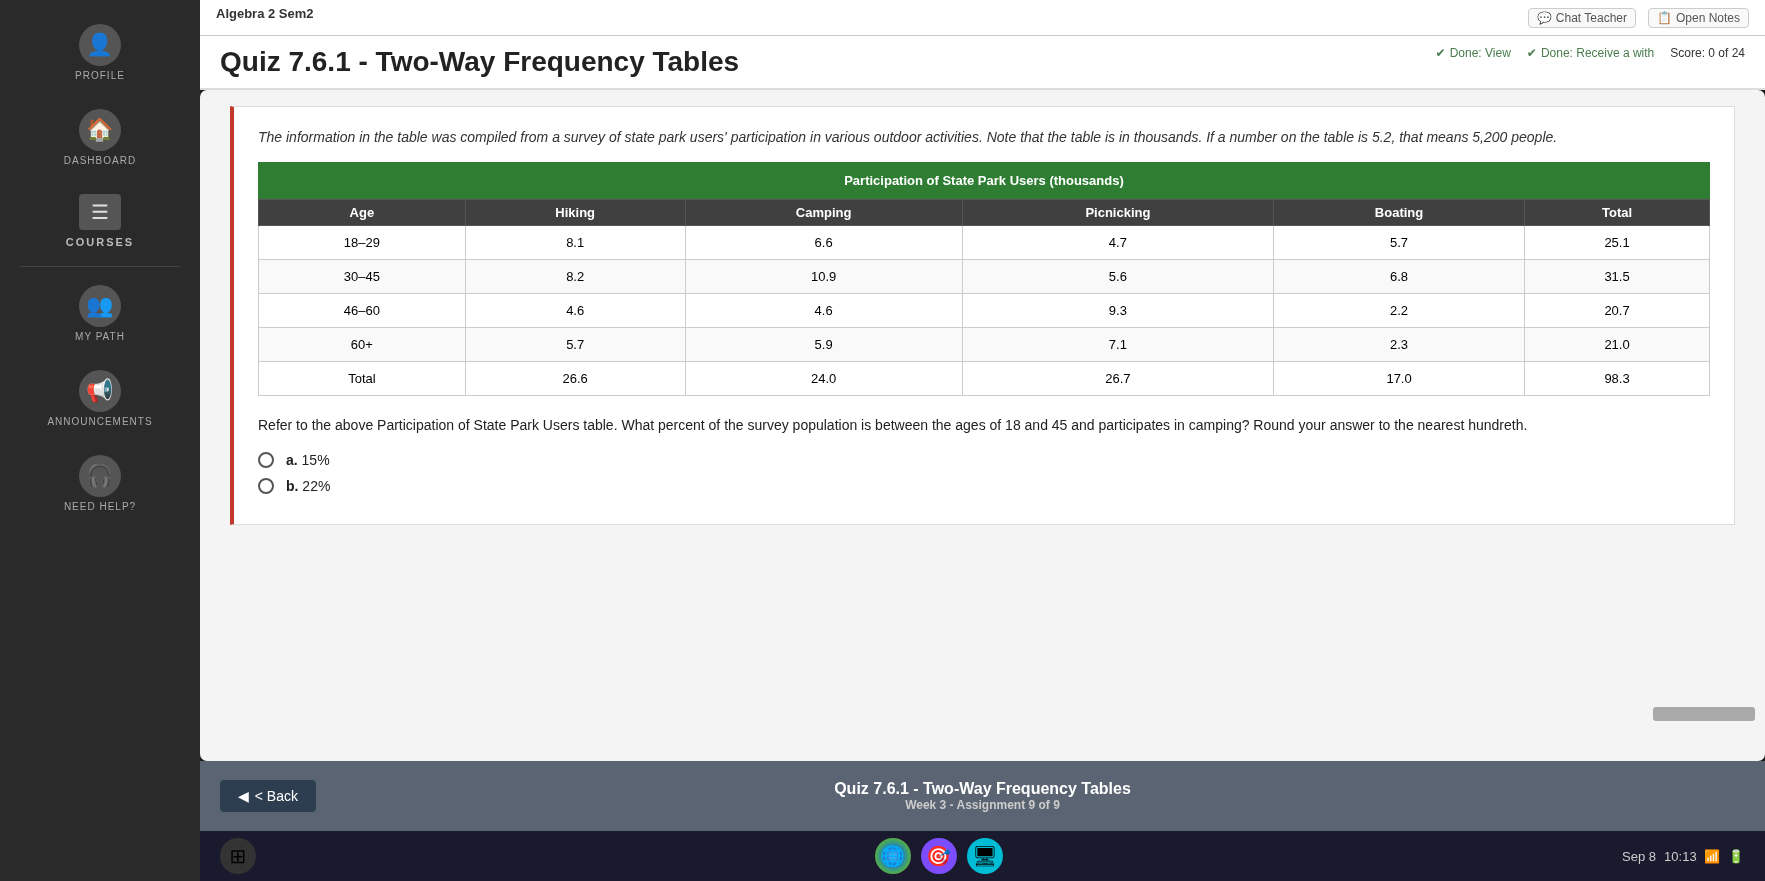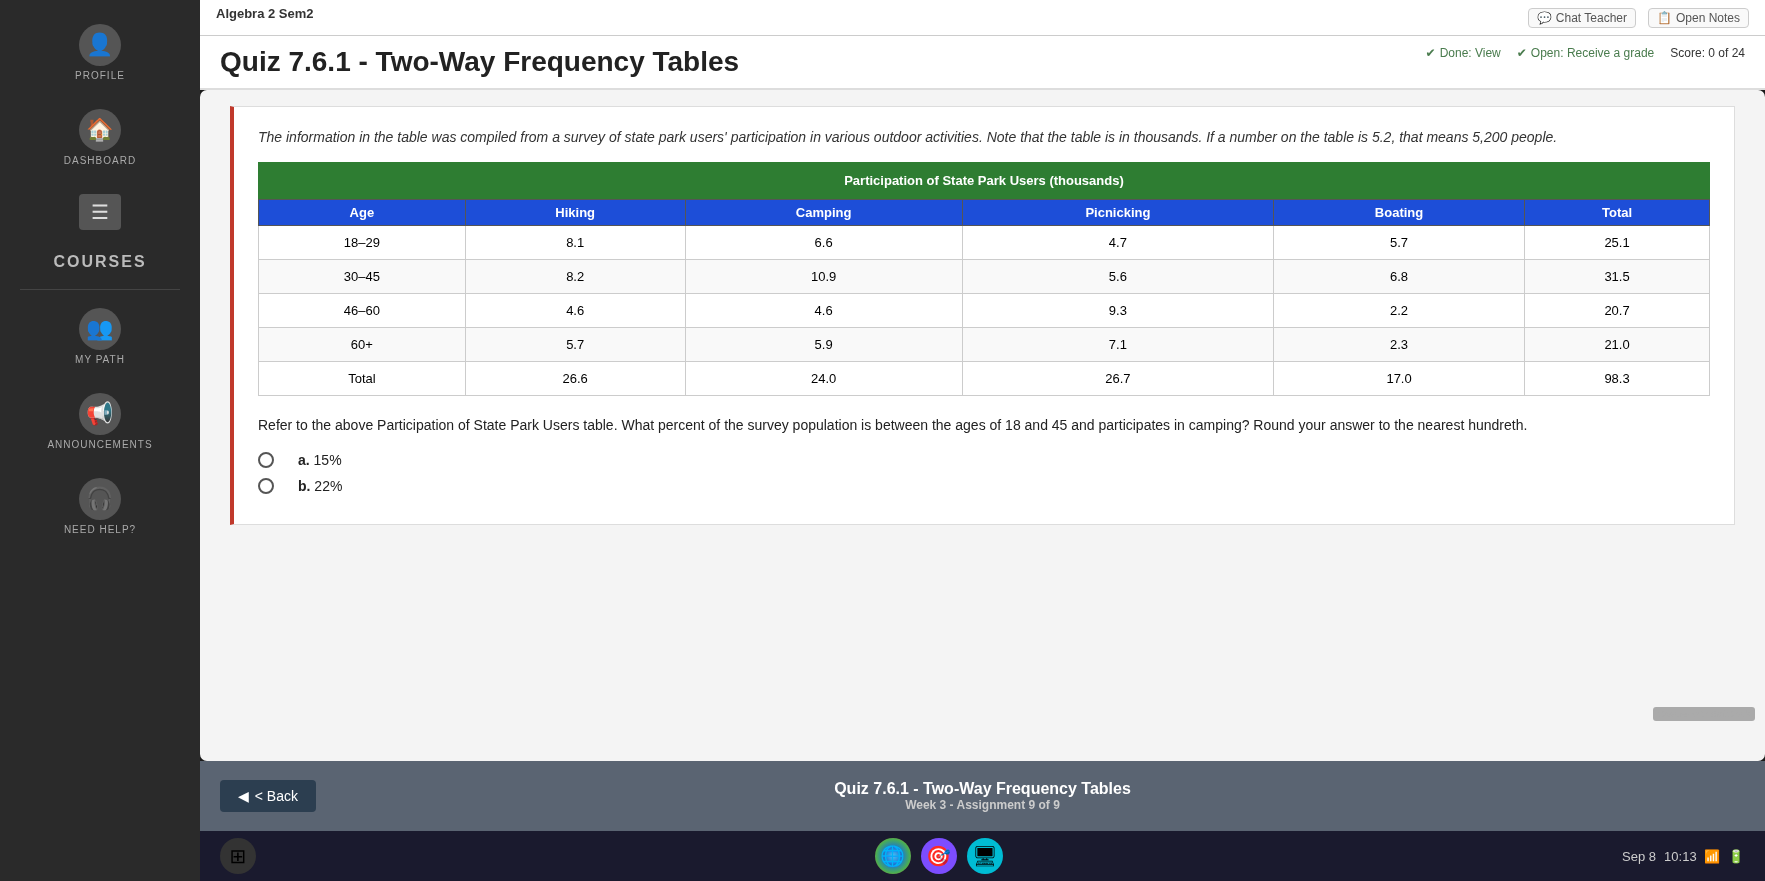--- a/index.html
+++ b/index.html
@@ -163,21 +163,21 @@
       font-size: 13px;
       font-weight: bold;
       padding: 11px;
     }
     .freq-table {
       width: 100%;
       border-collapse: collapse;
       font-size: 13px;
     }
     .freq-table th {
-      background: #1d4ed8;
+      background: #404040;
       color: #fff;
       padding: 5px 10px;
       text-align: center;
       border: 1px solid #555;
     }
     .freq-table td {
       padding: 9px 10px;
       text-align: center;
       border: 1px solid #ccc;
       background: #fff;
@@ -187,21 +187,21 @@
     .question-text {
       font-size: 14px;
       color: #222;
       line-height: 1.6;
       margin-bottom: 16px;
     }
 
     .option-row {
       display: flex;
       align-items: center;
-      gap: 24px;
+      gap: 12px;
       margin-bottom: 10px;
       font-size: 14px;
       color: #222;
       cursor: pointer;
     }
     .option-radio {
       width: 16px; height: 16px;
       border-radius: 50%;
       border: 2px solid #555;
       display: flex; align-items: center; justify-content: center;
@@ -282,25 +282,25 @@
       bottom: 40px;
       font-size: 9px;
       color: #aaa;
       background: rgba(0,0,0,0.3);
       padding: 2px 5px;
       border-radius: 3px;
     }
 
     
     .courses-text {
-      font-size: 16px;
+      font-size: 11px;
       letter-spacing: 2px;
       color: #bbb;
       font-weight: bold;
-      margin-top: 19px;
+      margin-top: 2px;
     }
 
     .outer-wrap {
       display: flex;
       flex-direction: column;
       flex: 1;
     }
   </style>
 </head>
 <body>
@@ -359,21 +359,21 @@
   <div class="header-area">
     <div style="display:flex; justify-content:space-between; align-items:flex-start;">
       <h1 class="quiz-title">Quiz 7.6.1 - Two-Way Frequency Tables</h1>
       <div class="header-meta">
         <div class="done-badge">
           <span>✔</span>
           <span>Done: View</span>
         </div>
         <div class="done-badge">
           <span>✔</span>
-          <span>Open: Receive a grade</span>
+          <span>Done: Receive a with</span>
         </div>
         <div class="score-badge">Score: 0 of 24</div>
       </div>
     </div>
   </div>
 
   <div style="flex:1; display:flex; flex-direction:column; overflow:hidden; position:relative;">
     <div class="content-area">
       <div class="quiz-card">
         <p class="intro-text">The information in the table was compiled from a survey of state park users' participation in various outdoor activities. Note that the table is in thousands. If a number on the table is 5.2, that means 5,200 people.</p>

